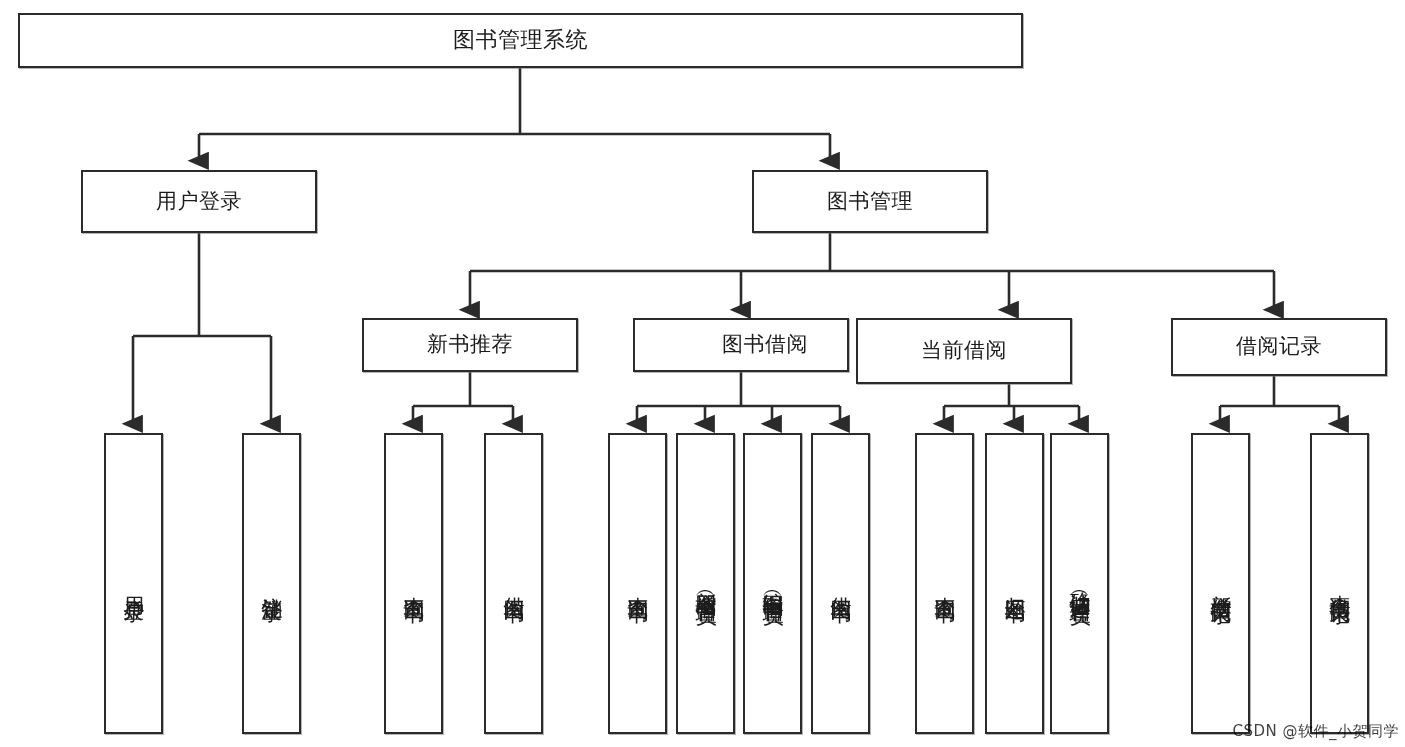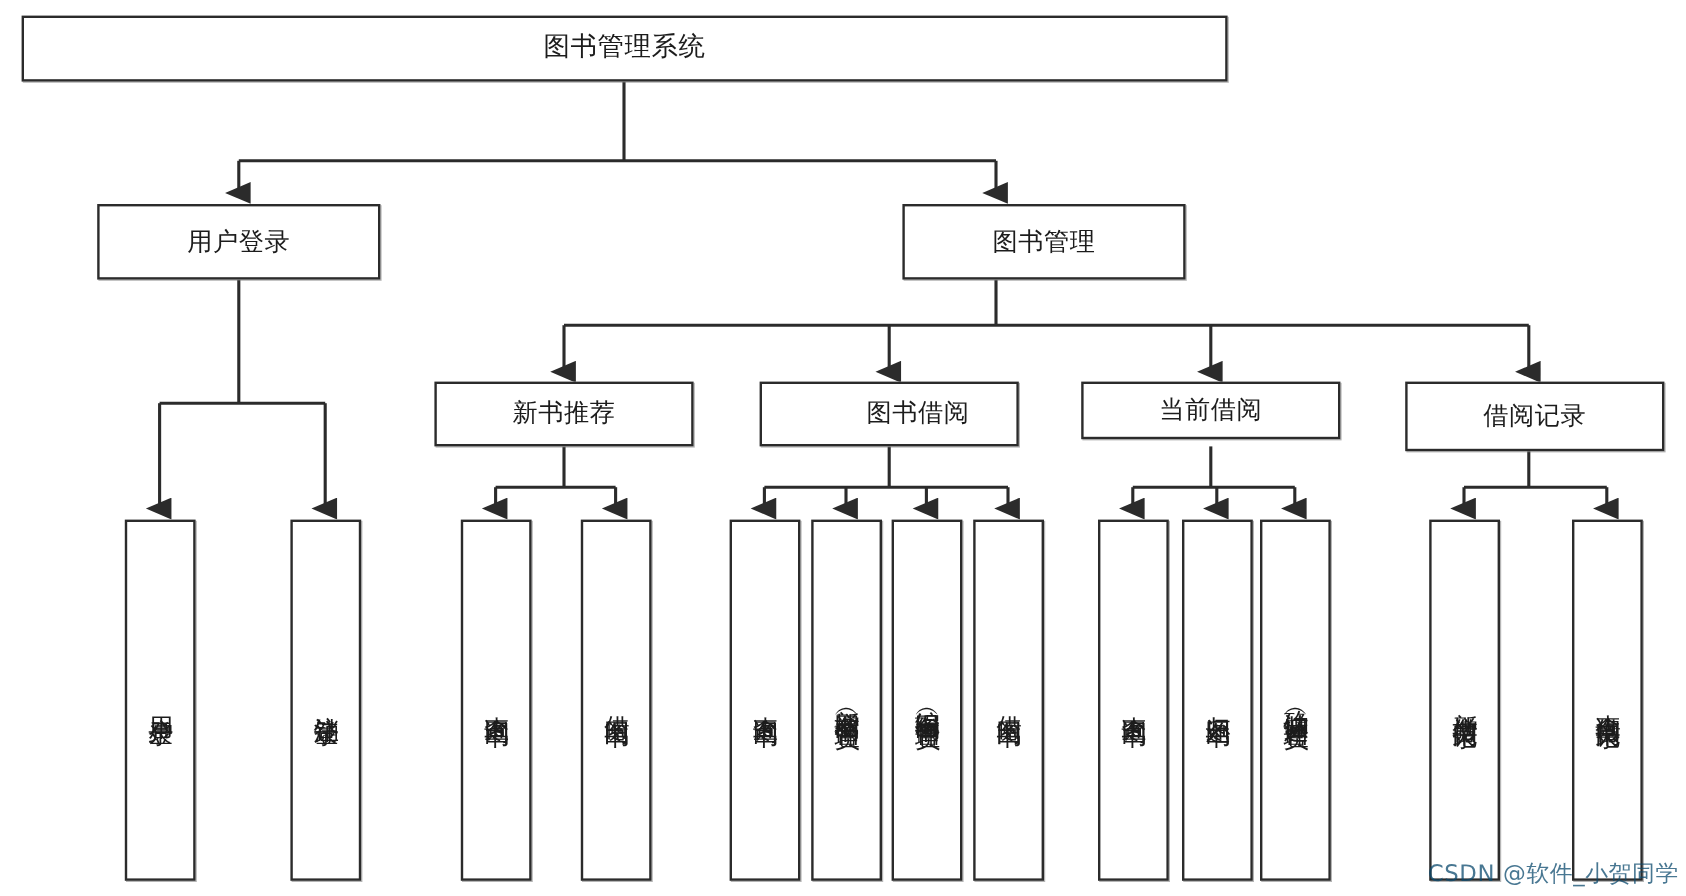--- a/index.html
+++ b/index.html
@@ -54,22 +54,22 @@
     font-size: 21px;
     writing-mode: vertical-rl;
     text-orientation: upright;
     letter-spacing: 2px;
     line-height: 1;
   }
   #watermark {
     position: absolute;
     right: 6px;
     bottom: 6px;
-    font-size: 19px;
-    color: #0c4a6e;
+    font-size: 15px;
+    color: #000000;
     opacity: 0.75;
     letter-spacing: 0.5px;
     white-space: nowrap;
     font-family: "DejaVu Sans", "Liberation Sans", sans-serif;
   }
 </style>
 </head>
 <body>
 
 <div id="diagram-root">
@@ -134,21 +134,21 @@
   <div class="node horizontal" style="left:752px; top:170px; width:236px; height:63px;">
     <span class="node-label">图书管理</span>
   </div>
 
   <div class="node horizontal" style="left:362px; top:318px; width:216px; height:54px;">
     <span class="node-label">新书推荐</span>
   </div>
   <div class="node horizontal" style="left:633px; top:318px; width:216px; height:54px;padding-left:48px;">
     <span class="node-label">图书借阅</span>
   </div>
-  <div class="node horizontal" style="left:901px; top:318px; width:216px; height:48px;align-items:center;">
+  <div class="node horizontal" style="left:856px; top:318px; width:216px; height:66px;align-items:center;">
     <span class="node-label">当前借阅</span>
   </div>
   <div class="node horizontal" style="left:1171px; top:318px; width:216px; height:58px;">
     <span class="node-label">借阅记录</span>
   </div>
 
   <div class="node vertical" style="left:104px; top:433px; width:59px; height:301px;">
     <span class="node-label">用户登录</span>
   </div>
   <div class="node vertical" style="left:242px; top:433px; width:59px; height:301px;">

